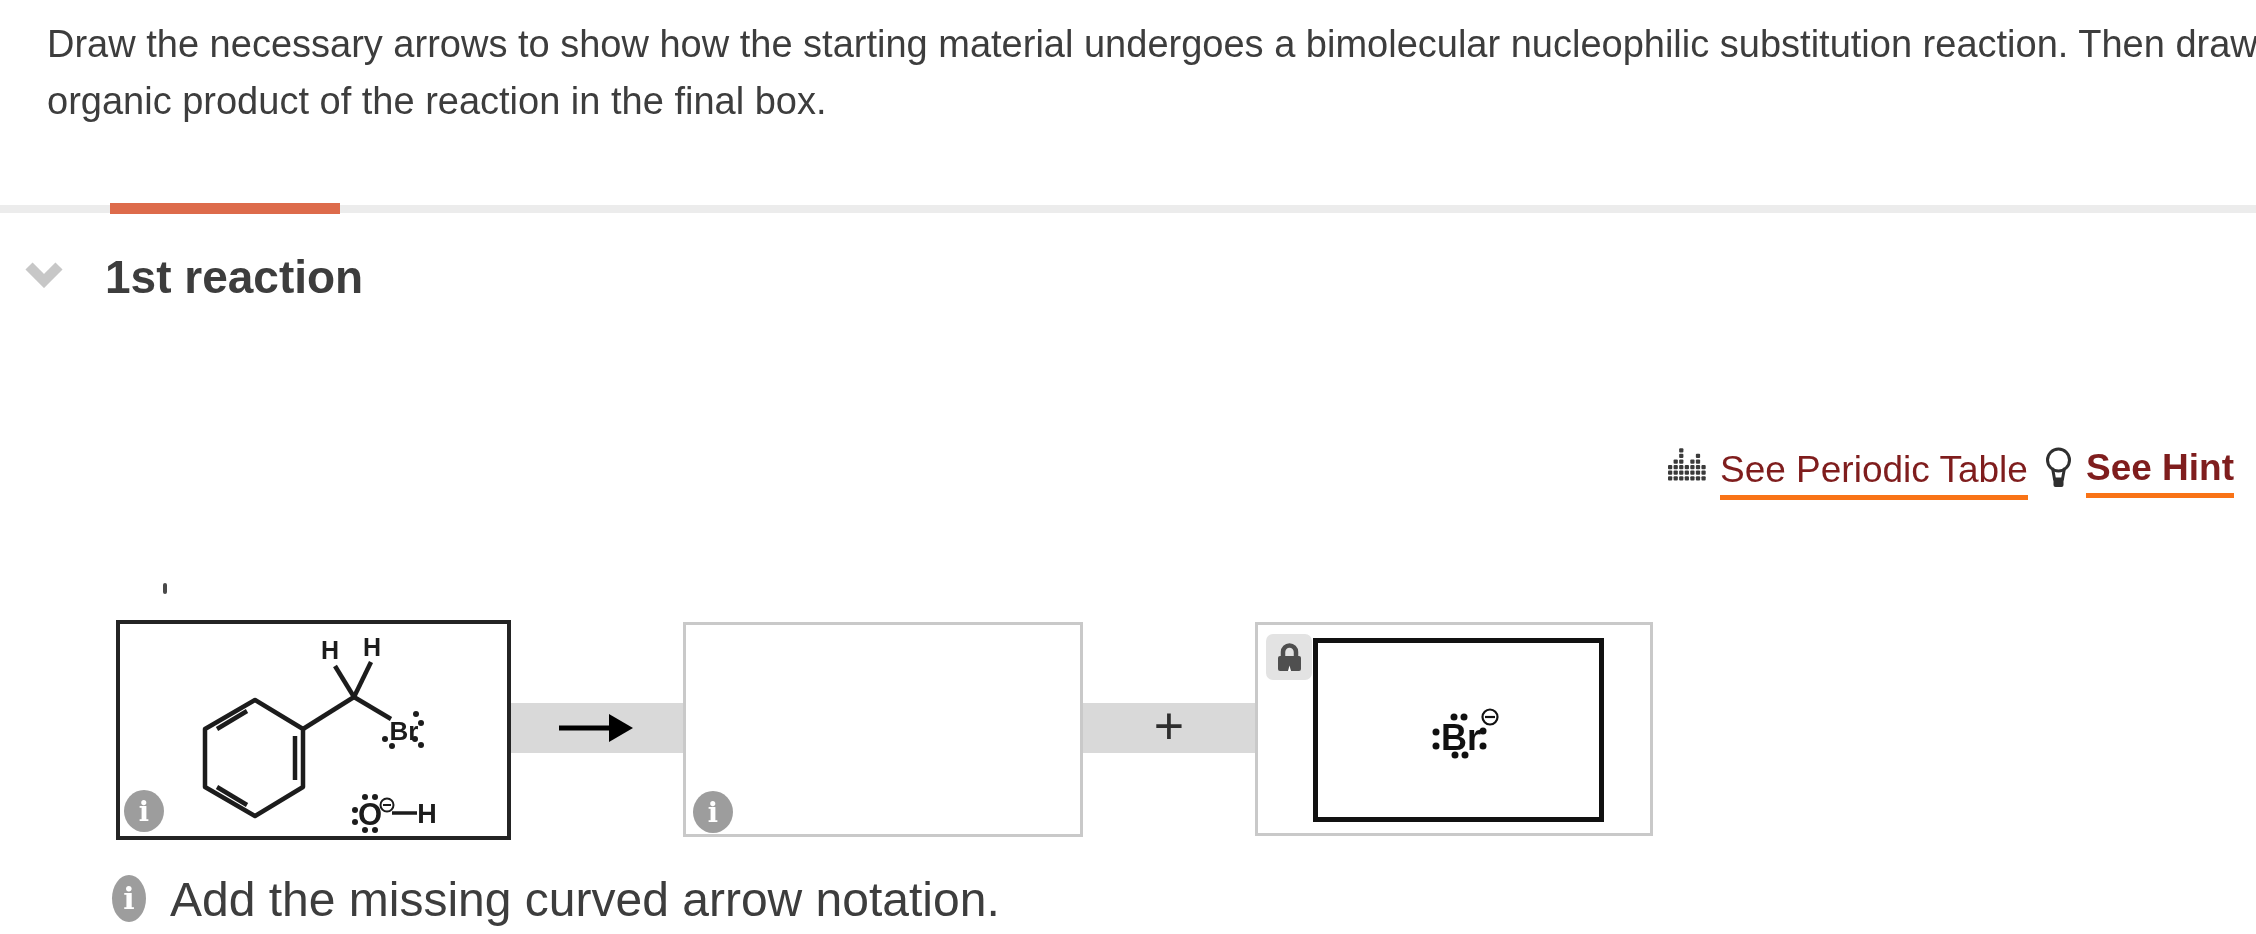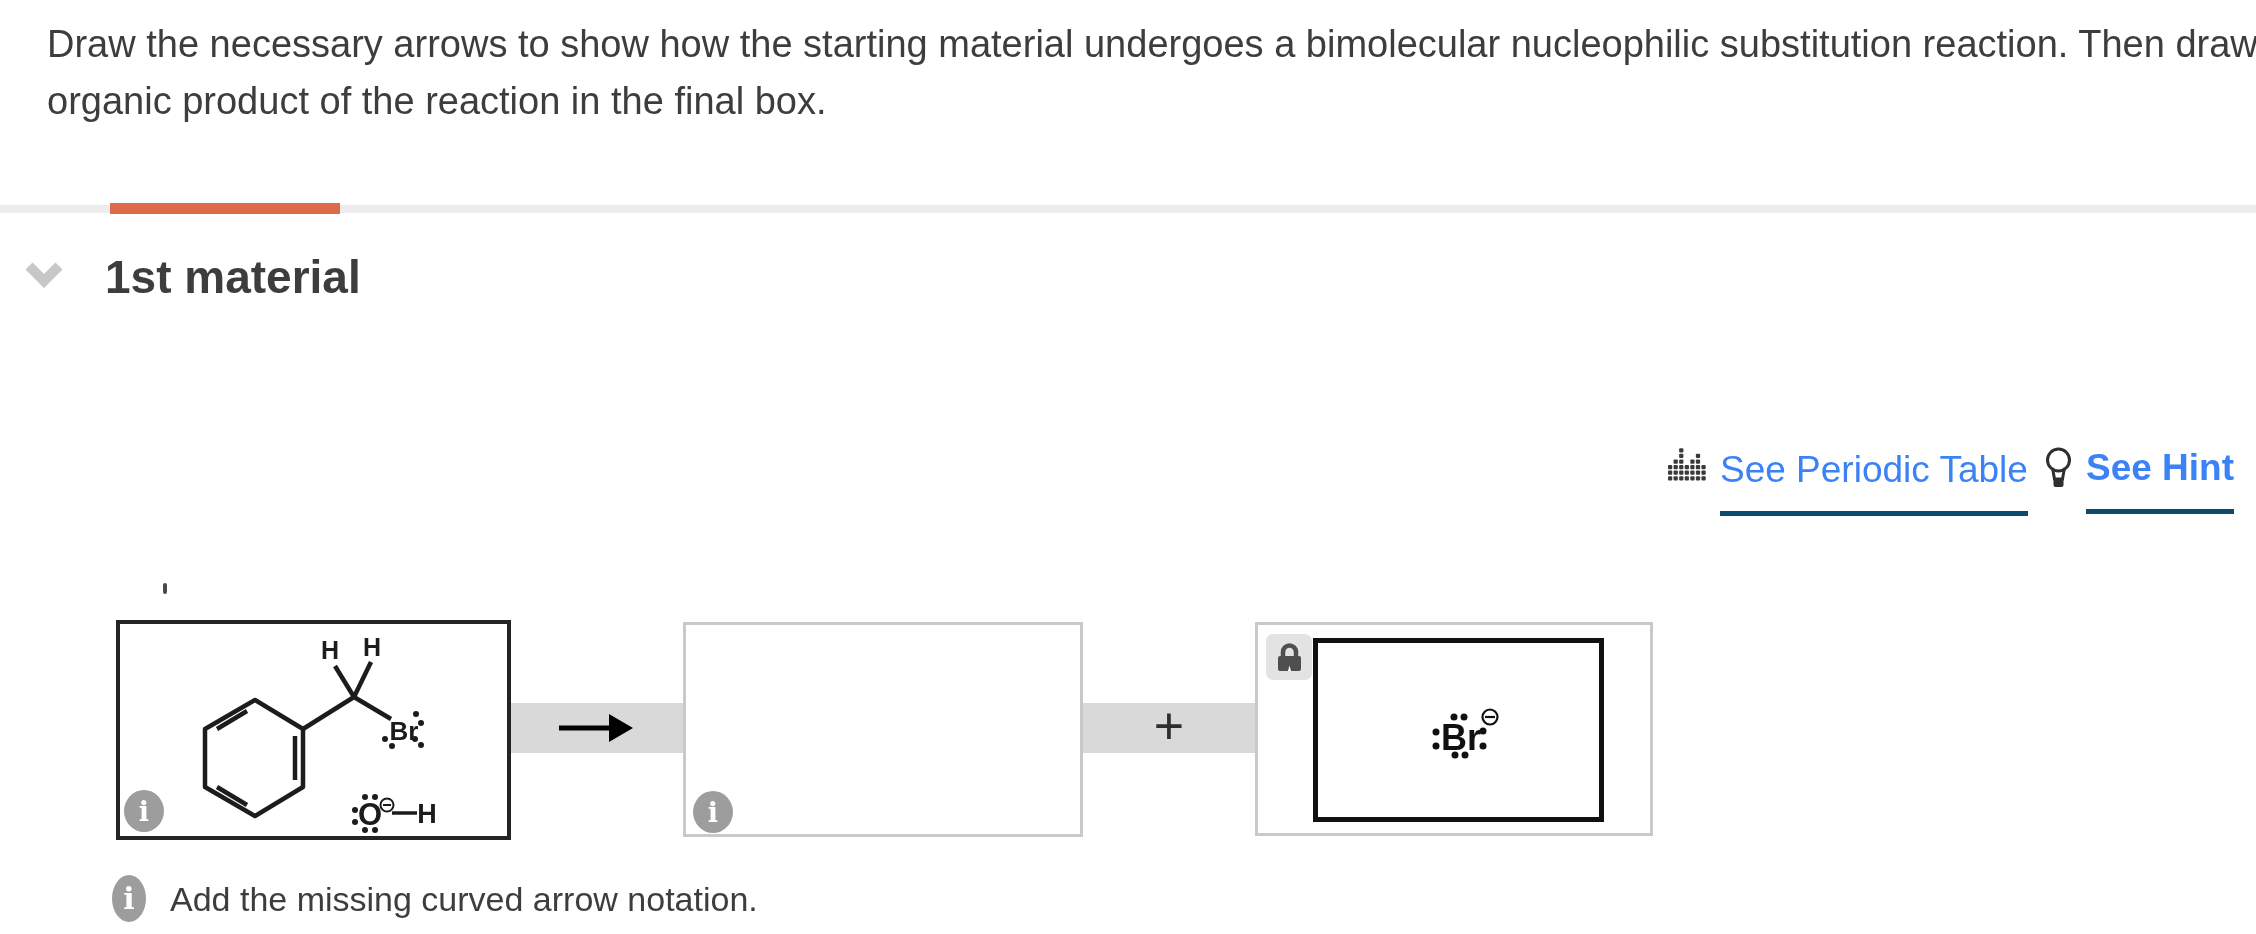--- a/index.html
+++ b/index.html
@@ -13,21 +13,21 @@
   
   .track{left:0;top:205px;width:2256px;height:8px;background:#ececec;}
   .fill{left:110px;top:203px;width:230px;height:11px;background:#dd6b4b;}
 
   
   .chevron{left:24px;top:262px;}
   .attempt{left:105px;top:250px;font-size:46px;font-weight:bold;color:#3d3d3d;}
 
   
   .link{display:flex;align-items:flex-start;gap:14px;cursor:pointer;}
-  .link-label{font-size:37px;color:#3b82f6;padding-bottom:19px;border-bottom:5px solid #0c4a6e;line-height:44px;}
+  .link-label{font-size:37px;color:#7f1d1d;padding-bottom:3px;border-bottom:5px solid #f97316;line-height:44px;}
   .periodic{left:1668px;top:448px;}
   .hint{left:2045px;top:446px;font-weight:bold;}
 
   
   .tickmark{left:163px;top:583px;width:4px;height:11px;background:#4a4a4a;border-radius:2px;}
   .box1{left:116px;top:620px;width:395px;height:220px;border:4px solid #242424;background:#fff;box-sizing:border-box;}
   .band{top:703px;height:50px;background:#d9d9d9;display:flex;align-items:center;justify-content:center;}
   .band.arrow-band{left:511px;width:172px;}
   .band.plus-band{left:1083px;width:172px;}
   .plus-sign{font-size:52px;font-weight:400;color:#2e2e2e;line-height:50px;margin-top:-4px;}
@@ -38,40 +38,40 @@
   .innerbox{left:55px;top:13px;width:291px;height:184px;border:5px solid #111;background:#fff;box-sizing:border-box;}
 
   .info-icon{width:40px;height:42px;border-radius:50%;background:#9d9d9d;color:#fff;
              display:flex;align-items:center;justify-content:center;
              font-family:"DejaVu Serif",serif;font-weight:bold;font-size:27px;}
   .info-box1{left:4px;top:166px;}
   .info-box2{left:7px;top:166px;}
 
   
   .note-icon{left:112px;top:875px;width:34px;height:47px;font-size:30px;}
-  .note-text{left:170px;top:876px;font-size:34px;line-height:47px;color:#3d3d3d;white-space:nowrap;}
+  .note-text{left:170px;top:876px;font-size:48px;line-height:47px;color:#3d3d3d;white-space:nowrap;}
 
   svg{display:block;}
   .mol{position:absolute;left:0;top:0;}
 </style>
 </head>
 <body>
 
 <div class="abs question">
   <div>Draw the necessary arrows to show how the starting material undergoes a bimolecular nucleophilic substitution reaction. Then draw the major</div>
   <div>organic product of the reaction in the final box.</div>
 </div>
 
 <div class="abs track"></div>
 <div class="abs fill"></div>
 
 <svg class="abs chevron" width="40" height="26" viewBox="0 0 40 26">
   <polyline points="5,4 20,19 35,4" fill="none" stroke="#c7c7c7" stroke-width="10"></polyline>
 </svg>
-<div class="abs attempt">1st material</div>
+<div class="abs attempt">1st reaction</div>
 
 <div class="abs link periodic">
   <svg width="38" height="34" viewBox="0 0 37.5 33">
     <g fill="#3a3a3a">
       <rect x="11" y="0" width="4.2" height="4.2" rx="1"></rect>
       <rect x="11" y="5.5" width="4.2" height="4.2" rx="1"></rect>
         <rect x="27.5" y="5.5" width="4.2" height="4.2" rx="1"></rect>
       <rect x="5.5" y="11" width="4.2" height="4.2" rx="1"></rect>
         <rect x="11" y="11" width="4.2" height="4.2" rx="1"></rect>
         <rect x="22" y="11" width="4.2" height="4.2" rx="1"></rect>

